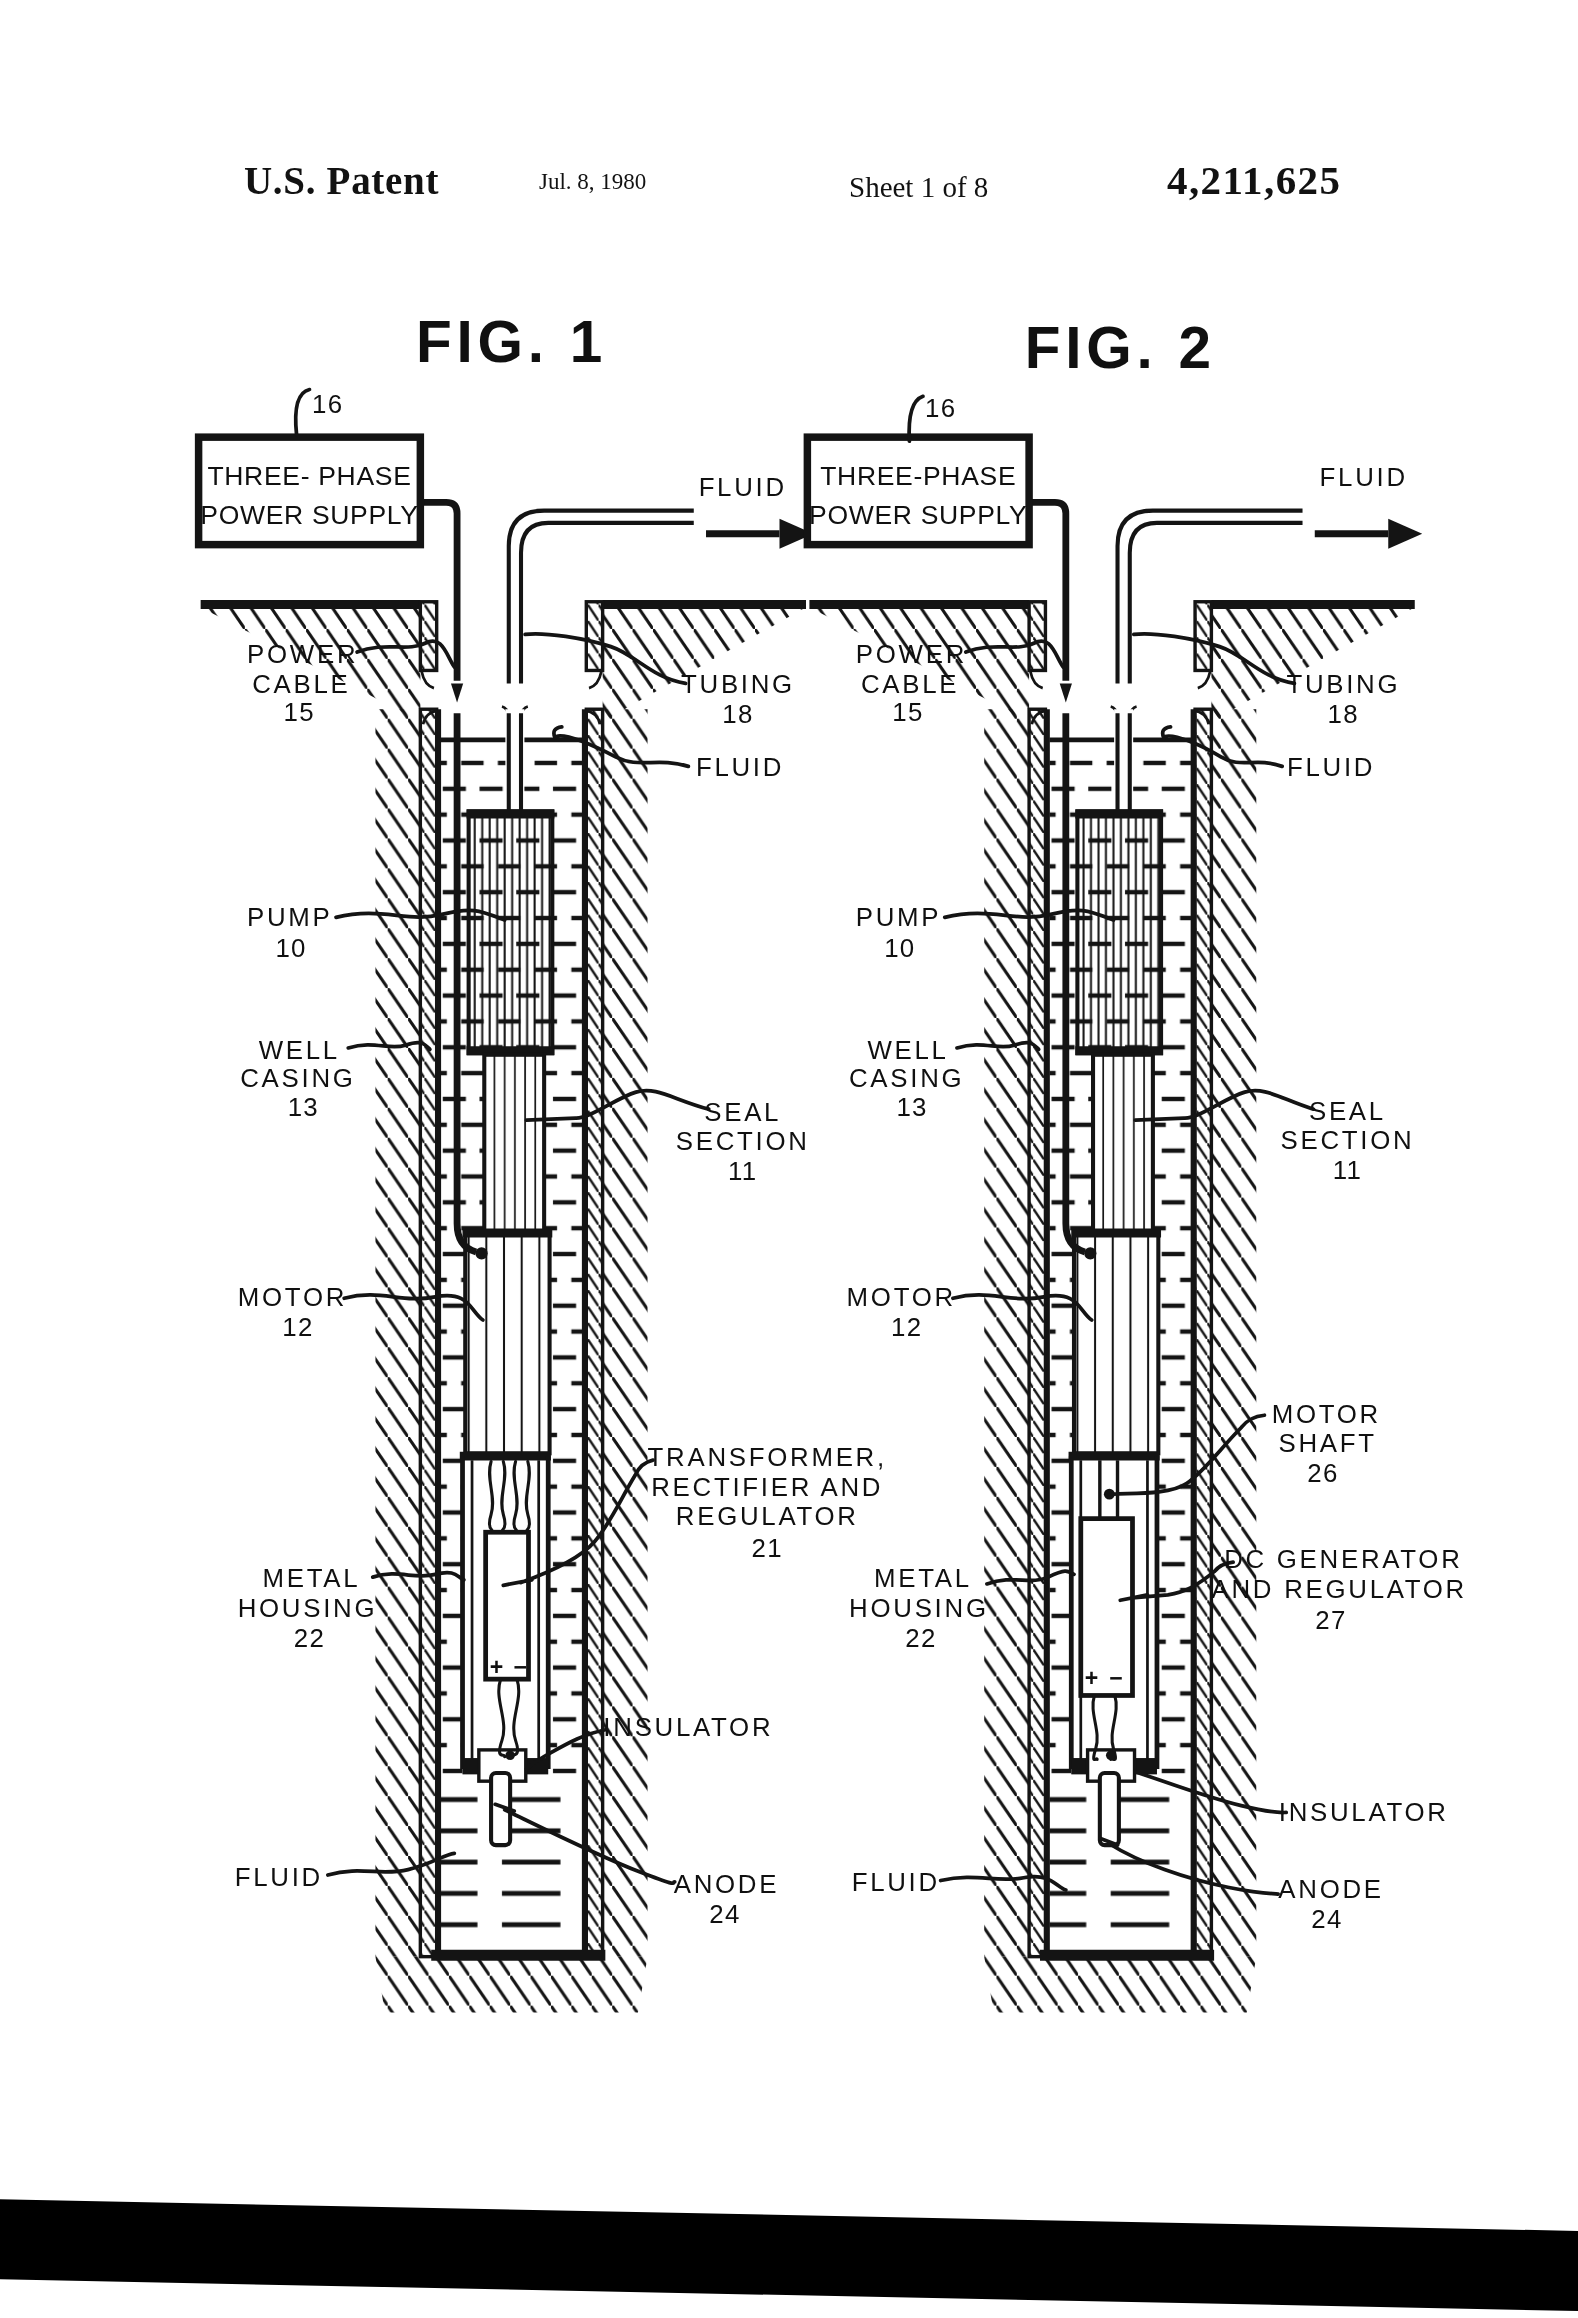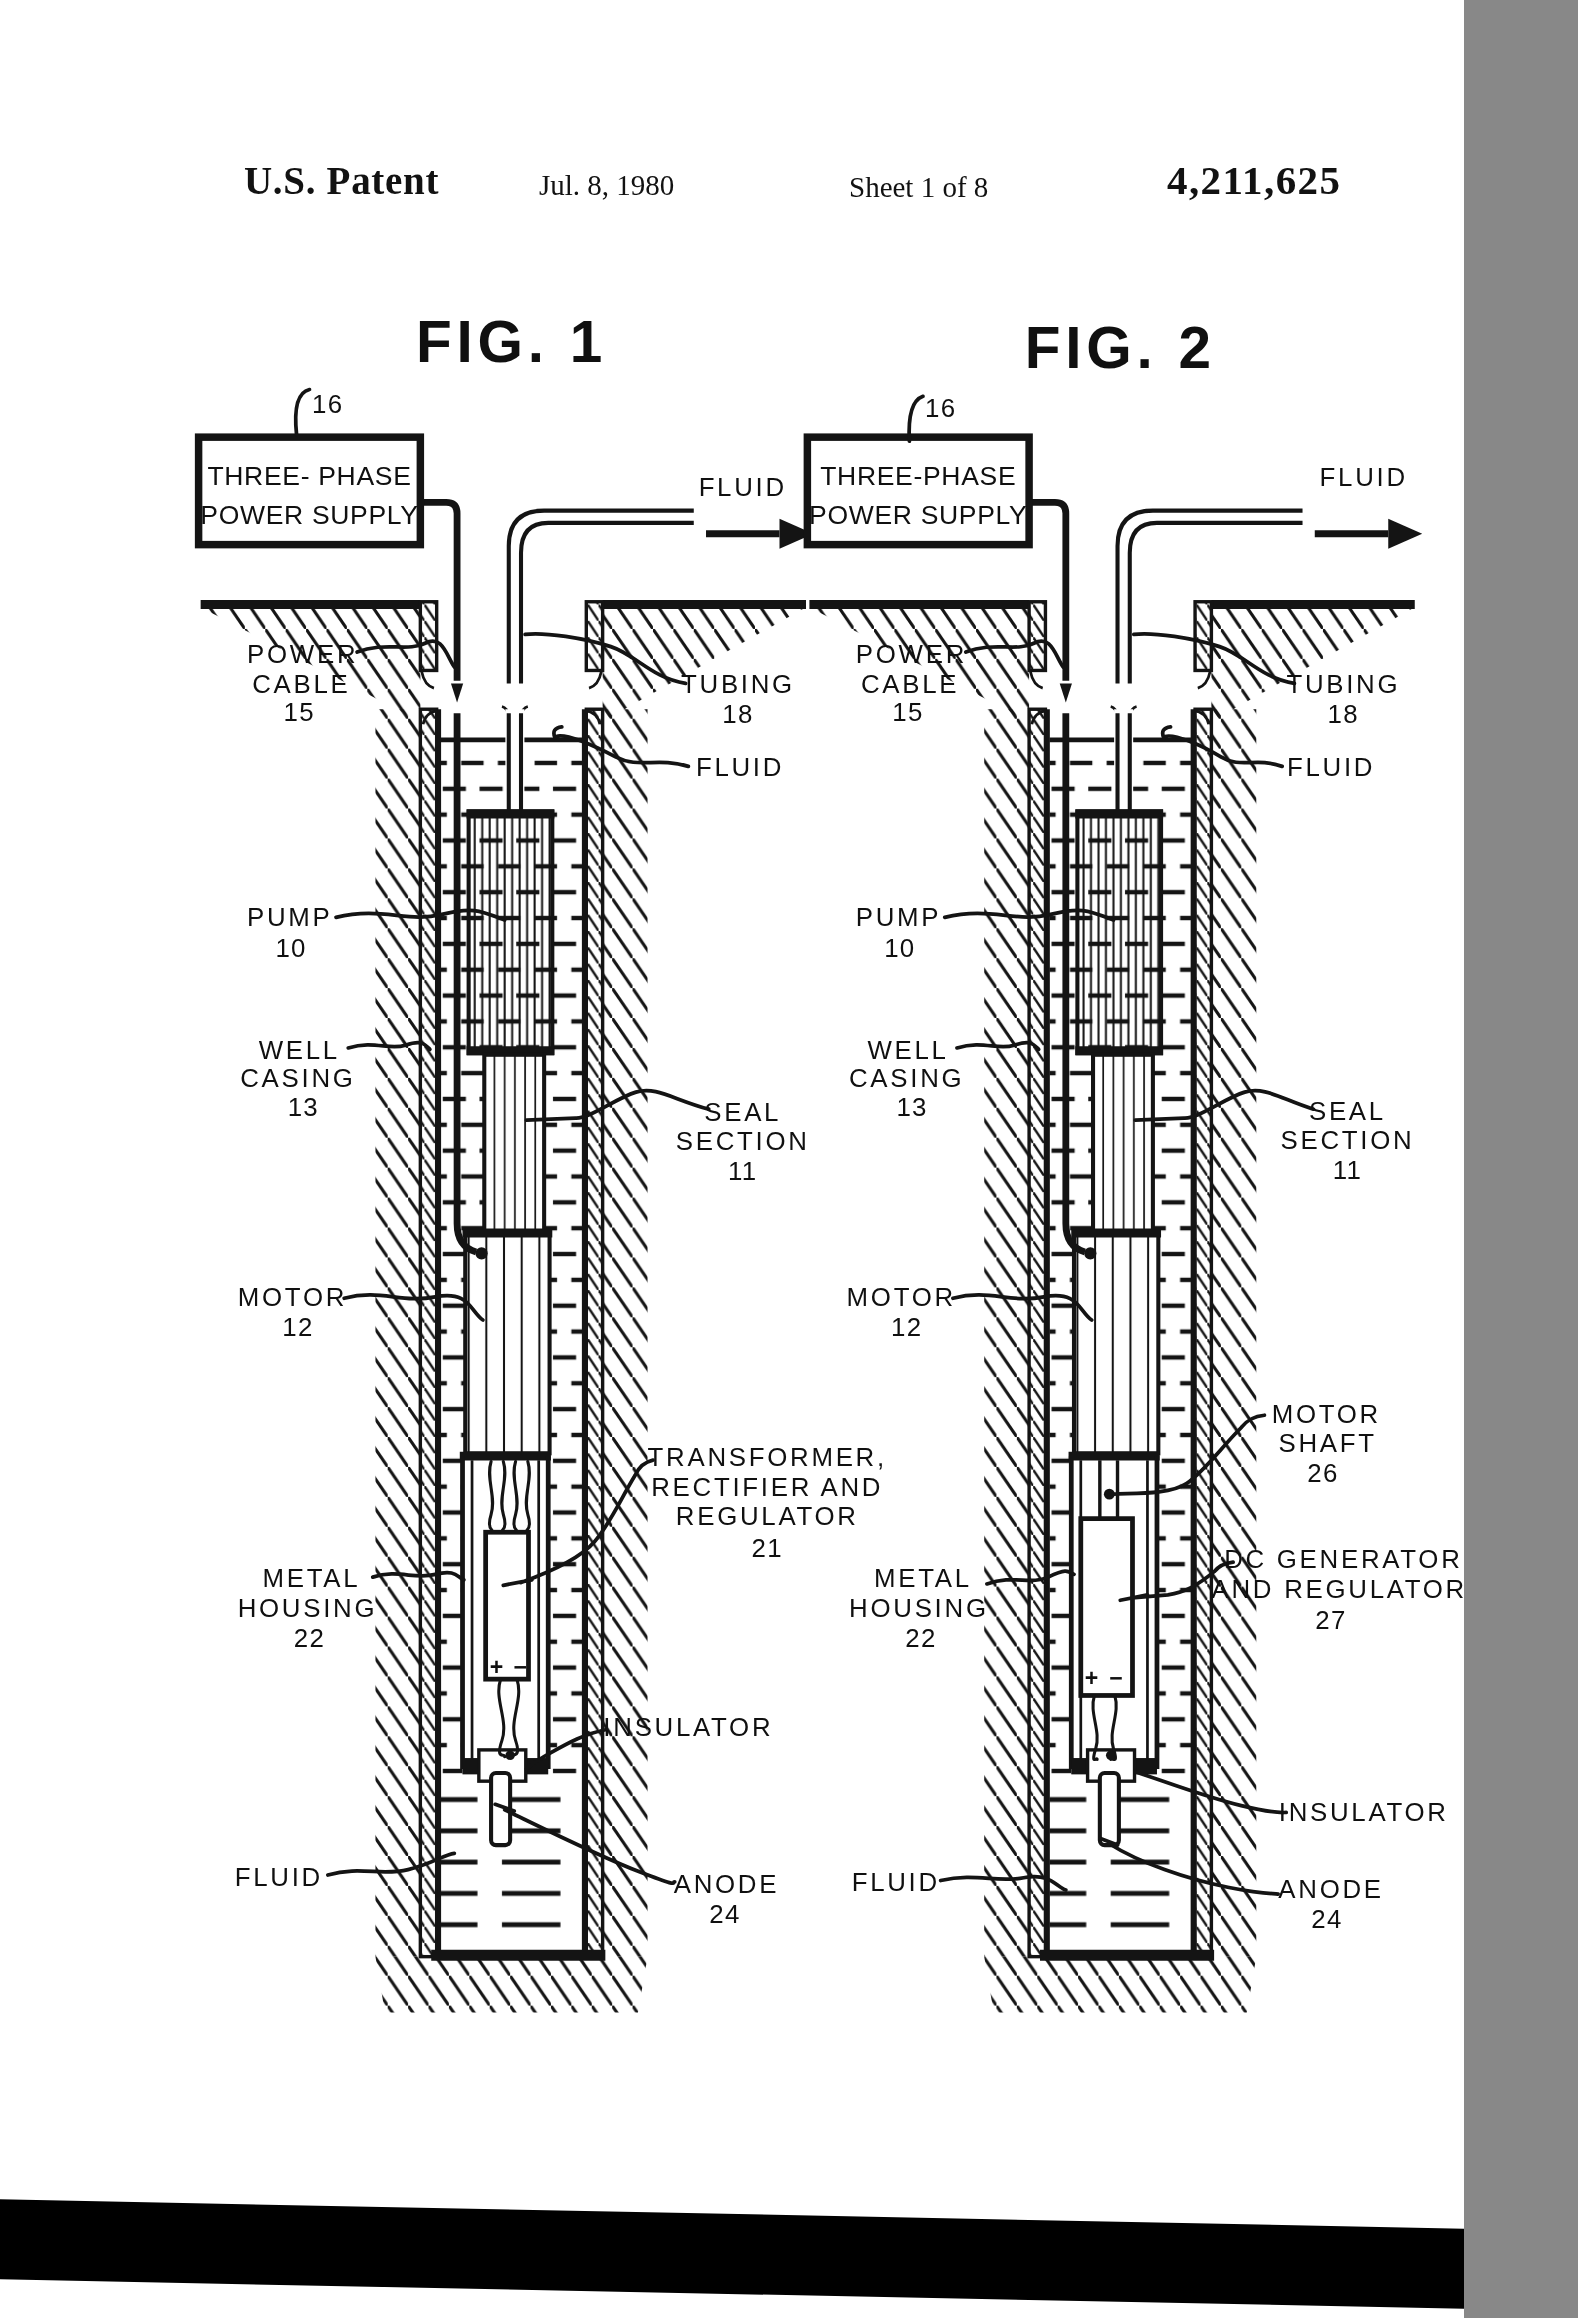--- a/index.html
+++ b/index.html
@@ -1,20 +1,20 @@
 <!DOCTYPE html>
 <html style="font-size:11px"><head>
 <meta charset="utf-8">
 <style>
   html,body{margin:0;padding:0;background:#888;}
-  .page{position:relative;width:1464px;height:2319px;background:#ffffff;overflow:hidden;
+  .page{position:relative;width:1578px;height:2319px;background:#ffffff;overflow:hidden;
         font-family:"Liberation Sans",sans-serif;color:#121212;}
   .hdr{position:absolute;white-space:nowrap;}
   .hdr-title{left:244px;top:158px;font-family:"Liberation Serif",serif;font-weight:bold;font-size:39px;letter-spacing:0.7px;}
-  .hdr-date{left:539px;top:169px;font-family:"Liberation Serif",serif;font-size:29px;}
+  .hdr-date{left:539px;top:169px;font-family:"Liberation Serif",serif;font-size:23px;}
   .hdr-sheet{left:849px;top:171px;font-family:"Liberation Serif",serif;font-size:29px;}
   .hdr-num{left:1167px;top:156px;font-family:"Liberation Serif",serif;font-weight:bold;font-size:41px;letter-spacing:1.4px;text-align:right;}
   svg.art{position:absolute;left:0;top:0;}
   .ln{stroke:#141414;fill:none;stroke-width:6;}
   .ln4{stroke:#141414;fill:none;stroke-width:4;}
   .ln5{stroke:#141414;fill:none;stroke-width:5;}
   .ln7{stroke:#141414;fill:none;stroke-width:7;}
   .ln10{stroke:#141414;fill:none;stroke-width:10;}
   .bar{stroke:#141414;fill:none;stroke-width:13;}
   .bar16{stroke:#141414;fill:none;stroke-width:16;}

